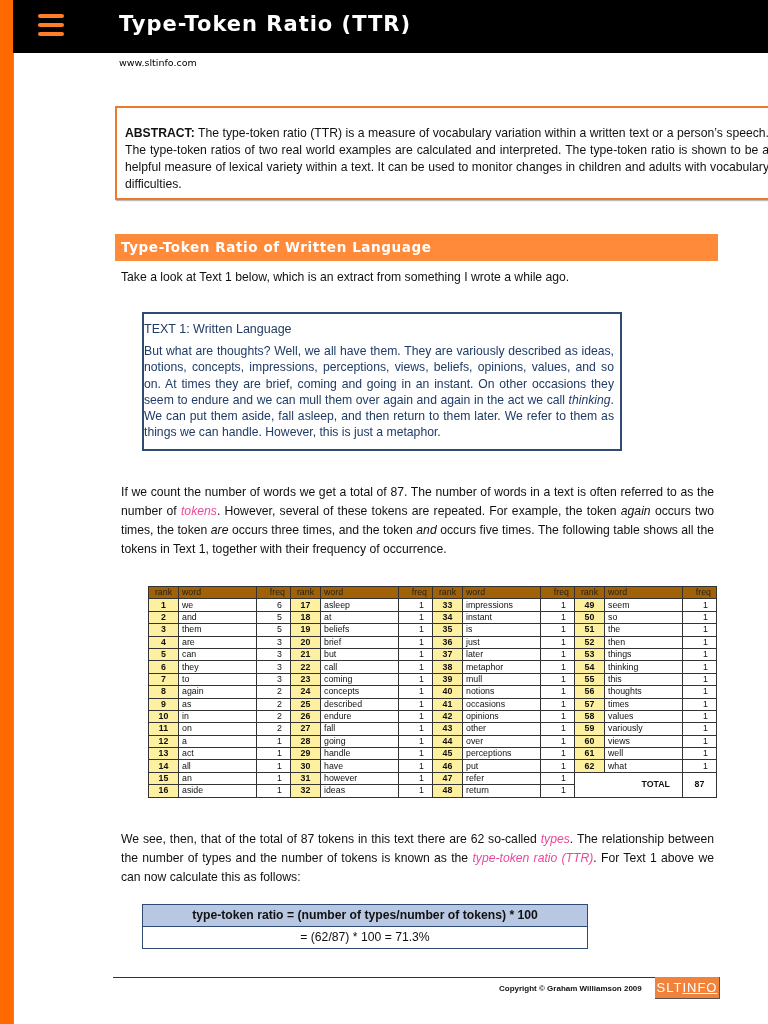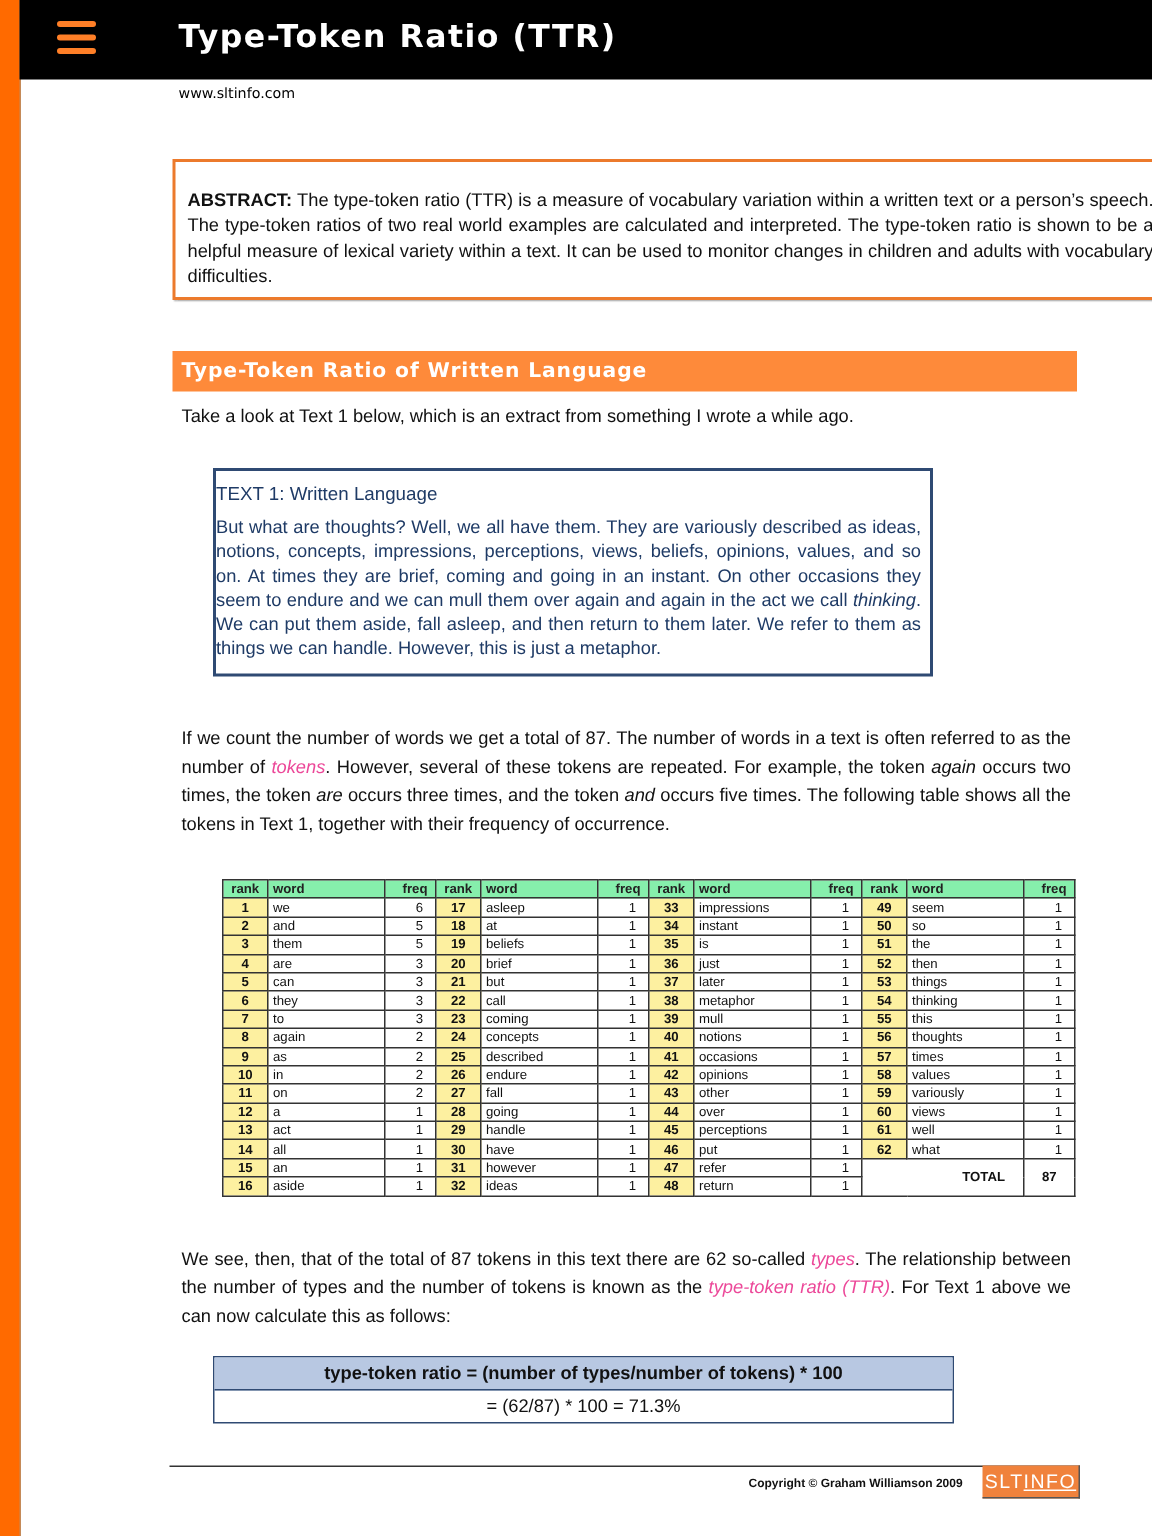--- a/index.html
+++ b/index.html
@@ -70,32 +70,32 @@
   .text-box .tb-body i { font-style: italic; }
 
   table.freq {
     position: absolute; left: 148px; top: 586px;
     border-collapse: collapse;
     font-family: "Liberation Sans", sans-serif; font-size: 8.8px;
   }
   table.freq th, table.freq td {
     border: 1px solid #333; height: 11.4px; padding: 0 3px; line-height: 11px;
   }
-  table.freq th { background: #86efac; font-weight: bold; color: #222; }
+  table.freq th { background: #a16207; font-weight: normal; color: #222; }
   table.freq td.rank { background: #fdf0a0; text-align: center; font-weight: bold; width: 23px; }
   table.freq td.word { width: 71px; text-align: left; }
   table.freq td.freqv { width: 22px; text-align: right; padding-right: 8px; }
   table.freq th.h-rank { width: 23px; }
   table.freq th.h-word { width: 71px; text-align: left; }
   table.freq th.h-freq { width: 22px; text-align: right; padding-right: 5px; }
   table.freq td.total-label { text-align: right; font-weight: bold; padding-right: 12px; }
   table.freq td.total-value { text-align: center; font-weight: bold; margin-top: 45px; }
 
   .formula-box {
-    position: absolute; left: 142px; top: 904px; width: 494px; height: 45px;
+    position: absolute; left: 142px; top: 904px; width: 446px; height: 45px;
     border: 1.5px solid #2f4a73; box-sizing: border-box;
     font-family: "Liberation Sans", sans-serif; font-size: 12.2px;
   }
   .formula-top {
     height: 21px; background: #b8c8e2; text-align: center;
     line-height: 21px; font-weight: bold; border-bottom: 1px solid #2f4a73;
   }
   .formula-bottom { height: 21px; text-align: center; line-height: 21px; }
   .footer-rule {
     position: absolute; left: 113px; top: 977px; width: 607px; height: 1px;

